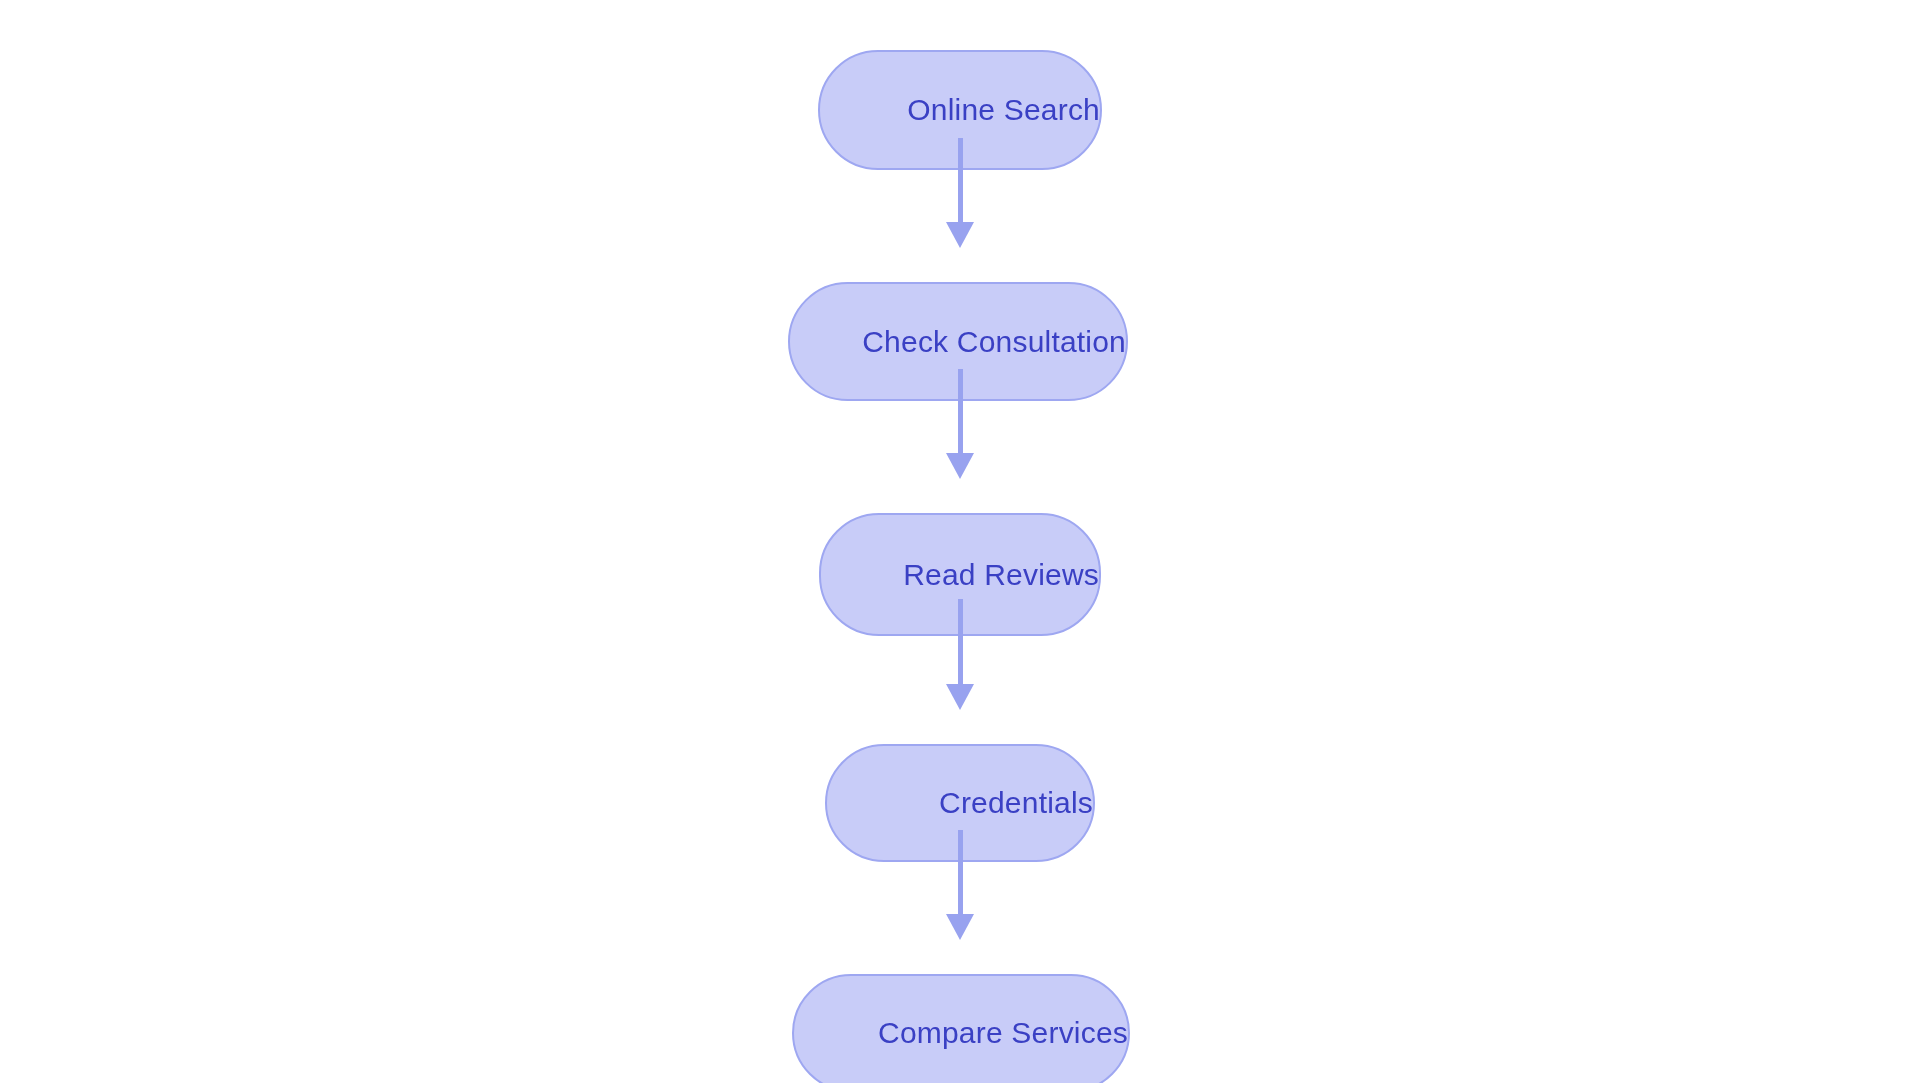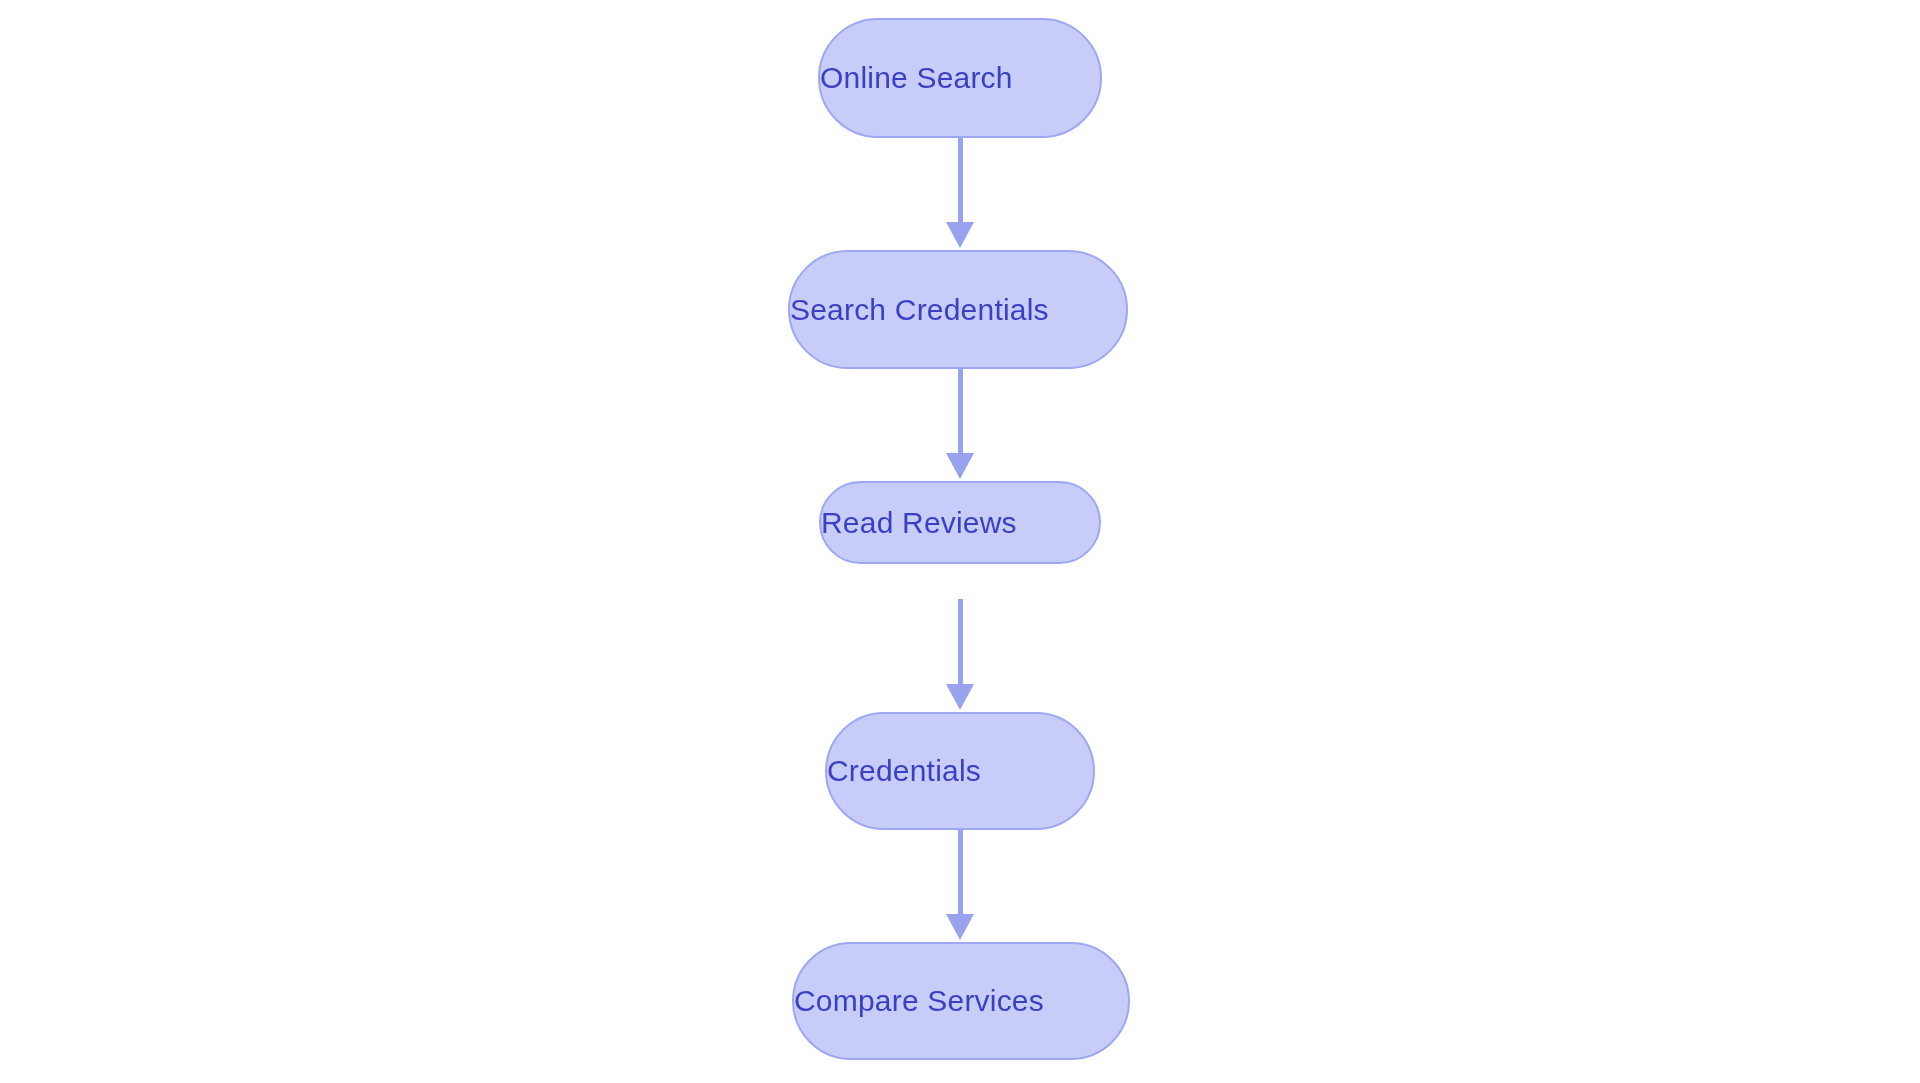--- a/index.html
+++ b/index.html
@@ -18,34 +18,35 @@
   }
   .canvas {
     position: relative;
     width: 1920px; height: 1083px;
     background: var(--background);
   }
   .node {
     position: absolute;
     display: flex;
     align-items: center;
-    justify-content: flex-start;
+    justify-content: flex-end;
     background: var(--node-fill);
     border: 2px solid var(--node-border);
     border-radius: 60px;
+    margin-top: 32px;
   }
   .node .label {
     font-size: 30px;
     letter-spacing: 0.2px;
     color: var(--node-text);
     white-space: nowrap;
   }
   .node-0 { left: 818px; top: 18px;  width: 284px; height: 120px; }
   .node-1 { left: 788px; top: 250px; width: 340px; height: 119px; }
-  .node-2 { left: 819px; top: 481px; width: 282px; height: 83px; }
+  .node-2 { left: 819px; top: 481px; width: 282px; height: 123px; }
   .node-3 { left: 825px; top: 712px; width: 270px; height: 118px; }
   .node-4 { left: 792px; top: 942px; width: 338px; height: 118px; }
   .edge {
     position: absolute;
     width: 28px;
     display: flex;
     flex-direction: column;
     align-items: center;
   }
   .edge .stem {
@@ -72,21 +73,21 @@
   <div class="node node-0">
     <span class="label">Online Search</span>
   </div>
 
   <div class="edge edge-0">
     <div class="stem"></div>
     <div class="head"></div>
   </div>
 
   <div class="node node-1">
-    <span class="label">Search Credentials</span>
+    <span class="label">Check Consultation</span>
   </div>
 
   <div class="edge edge-1">
     <div class="stem"></div>
     <div class="head"></div>
   </div>
 
   <div class="node node-2">
     <span class="label">Read Reviews</span>
   </div>

